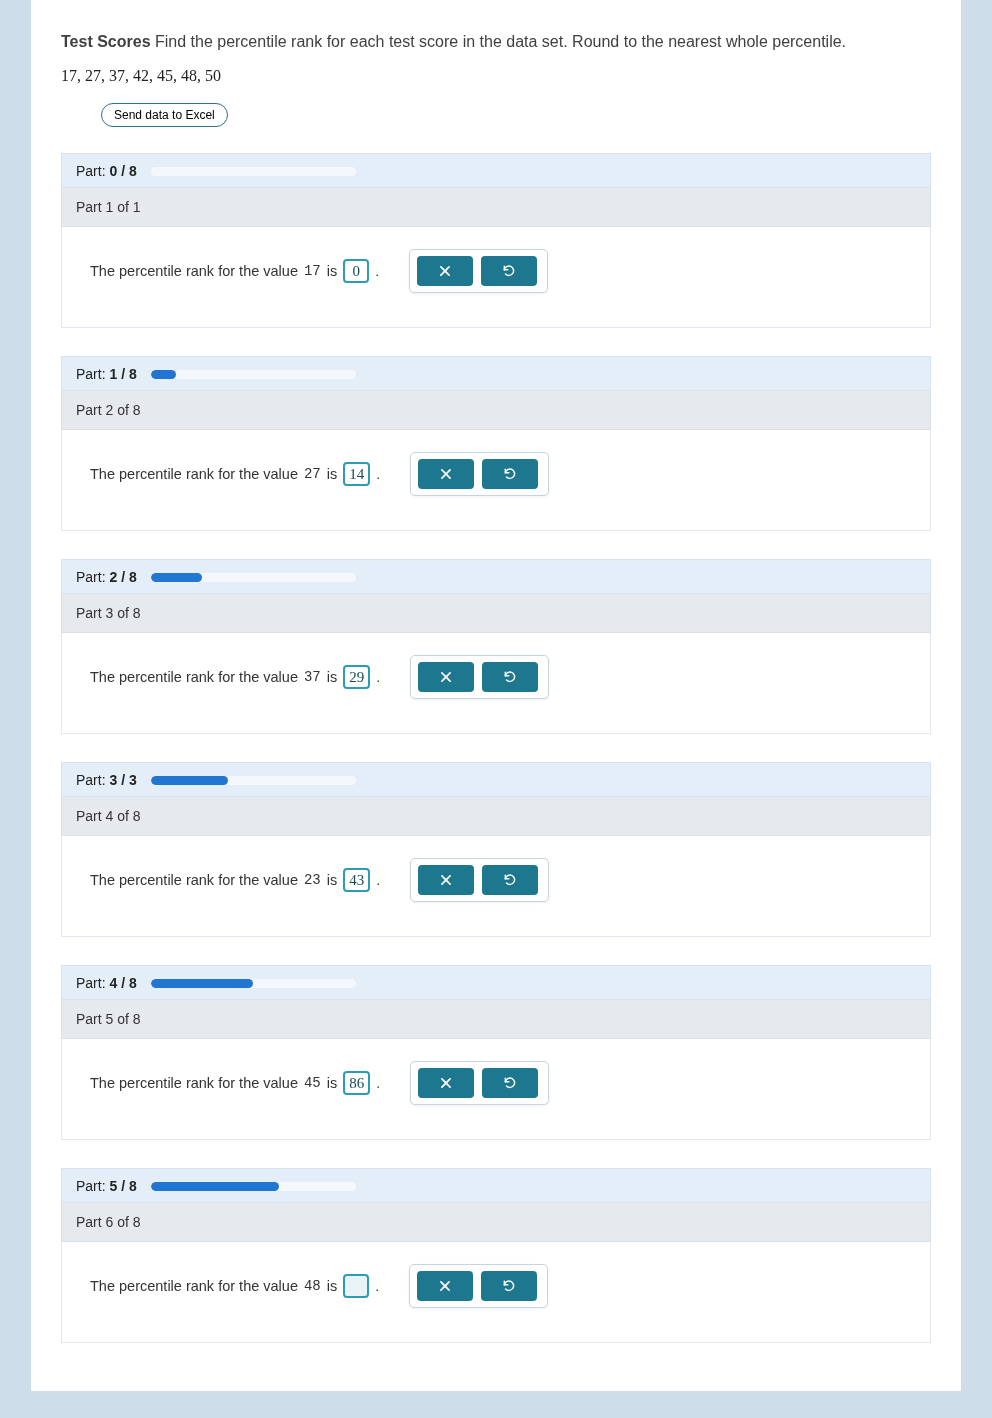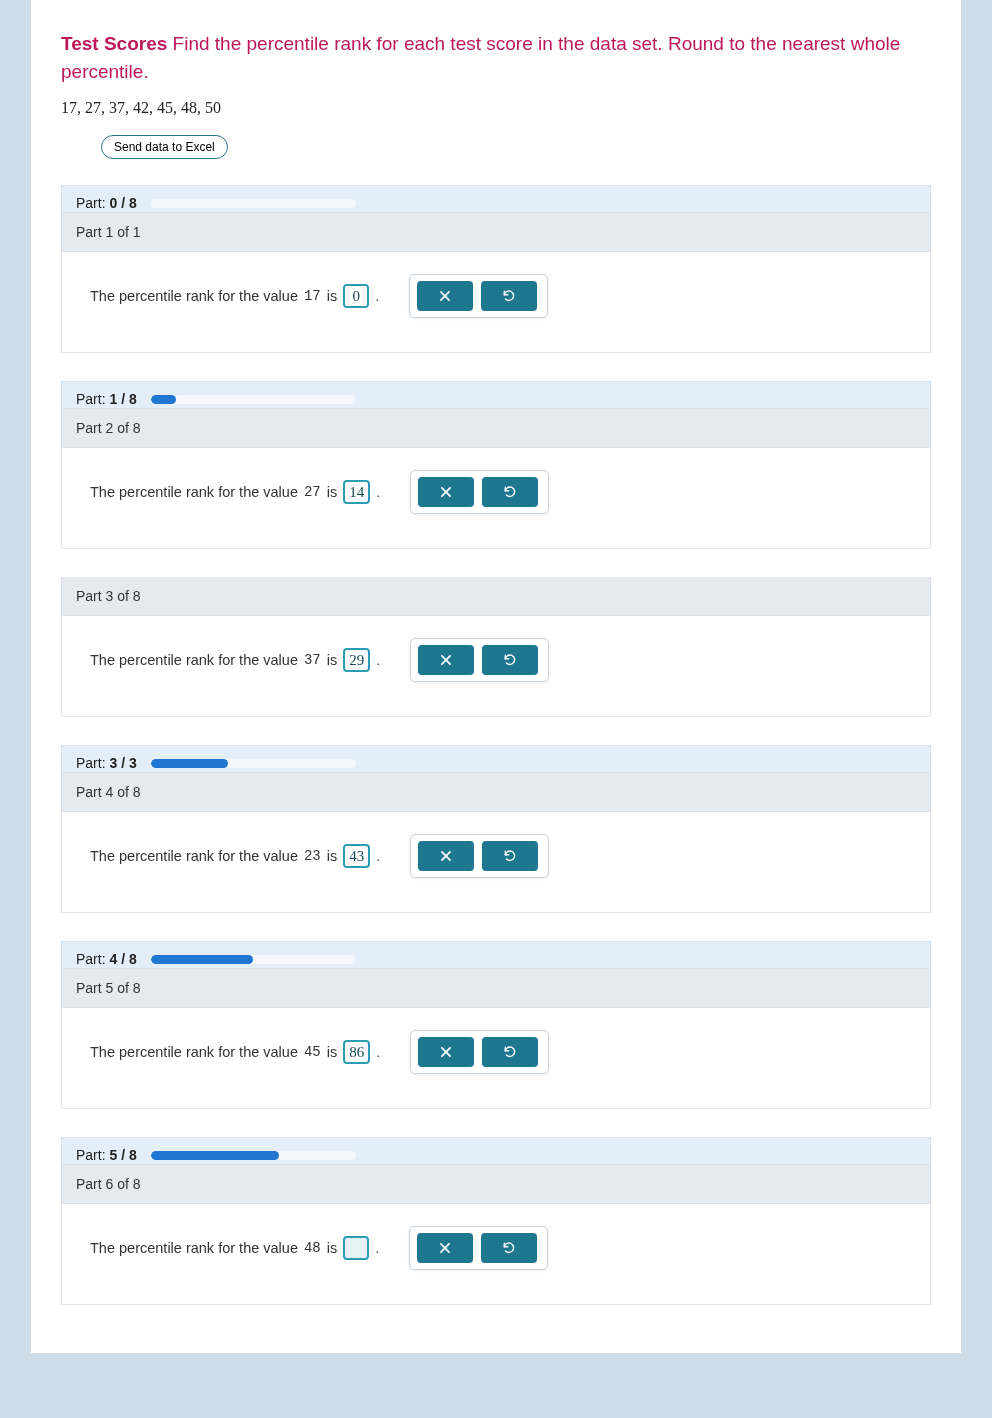--- a/index.html
+++ b/index.html
@@ -11,23 +11,23 @@
     display: flex;
     justify-content: center;
   }
   .container {
     background: #fff;
     width: 930px;
     margin: 0 auto;
     padding: 30px 30px 20px 30px;
   }
   .question-title {
-    font-size: 19px;
+    font-size: 16px;
     line-height: 1.45;
-    color: #be185d;
+    color: #404040;
     margin-bottom: 14px;
   }
   .question-title .bold { font-weight: 700; }
   .data-set {
     font-family: "Times New Roman", Times, serif;
     font-size: 16px;
     margin-bottom: 18px;
     color: #222;
   }
   .excel-btn {
@@ -39,21 +39,21 @@
     padding: 4px 12px;
     font-size: 12px;
     color: #000000;
     background: #fff;
     cursor: pointer;
   }
   .part-section { margin-bottom: 28px; }
   .progress-header {
     background: #e3eef8;
     border: 1px solid #d7e4f0;
-    padding: 9px 14px 1px 14px;
+    padding: 9px 14px 8px 14px;
     display: flex;
     align-items: center;
     gap: 14px;
   }
   .progress-header .label {
     font-size: 14px;
     color: #222;
   }
   .progress-header .label .bold { font-weight: 700; }
   .progress-track {
@@ -211,20 +211,26 @@
             <button class="action-btn">
               <svg viewBox="0 0 24 24" fill="none" stroke="white" stroke-width="2.5" stroke-linecap="round" stroke-linejoin="round">
                 <path d="M4 10a8 8 0 1 1 2 7"></path>
                 <polyline points="4 4 4 10 10 10"></polyline>
               </svg>
             </button>
           </div>
         </div>
       </div>
       <div class="part-section">
+        <div class="progress-header">
+          <div class="label"><span>Part: </span><span class="bold">2 / 8</span></div>
+          <div class="progress-track">
+            <div class="progress-fill" style="width: 25%;"></div>
+          </div>
+        </div>
         <div class="part-label-header">Part 3 of 8</div>
         <div class="part-body">
           <div class="sentence">
             <span>The percentile rank for the value</span>
             <span class="timesnum">37</span>
             <span>is</span>
             <span class="answer-box">29</span>
             <span class="period">.</span>
           </div>
           <div class="action-group">

